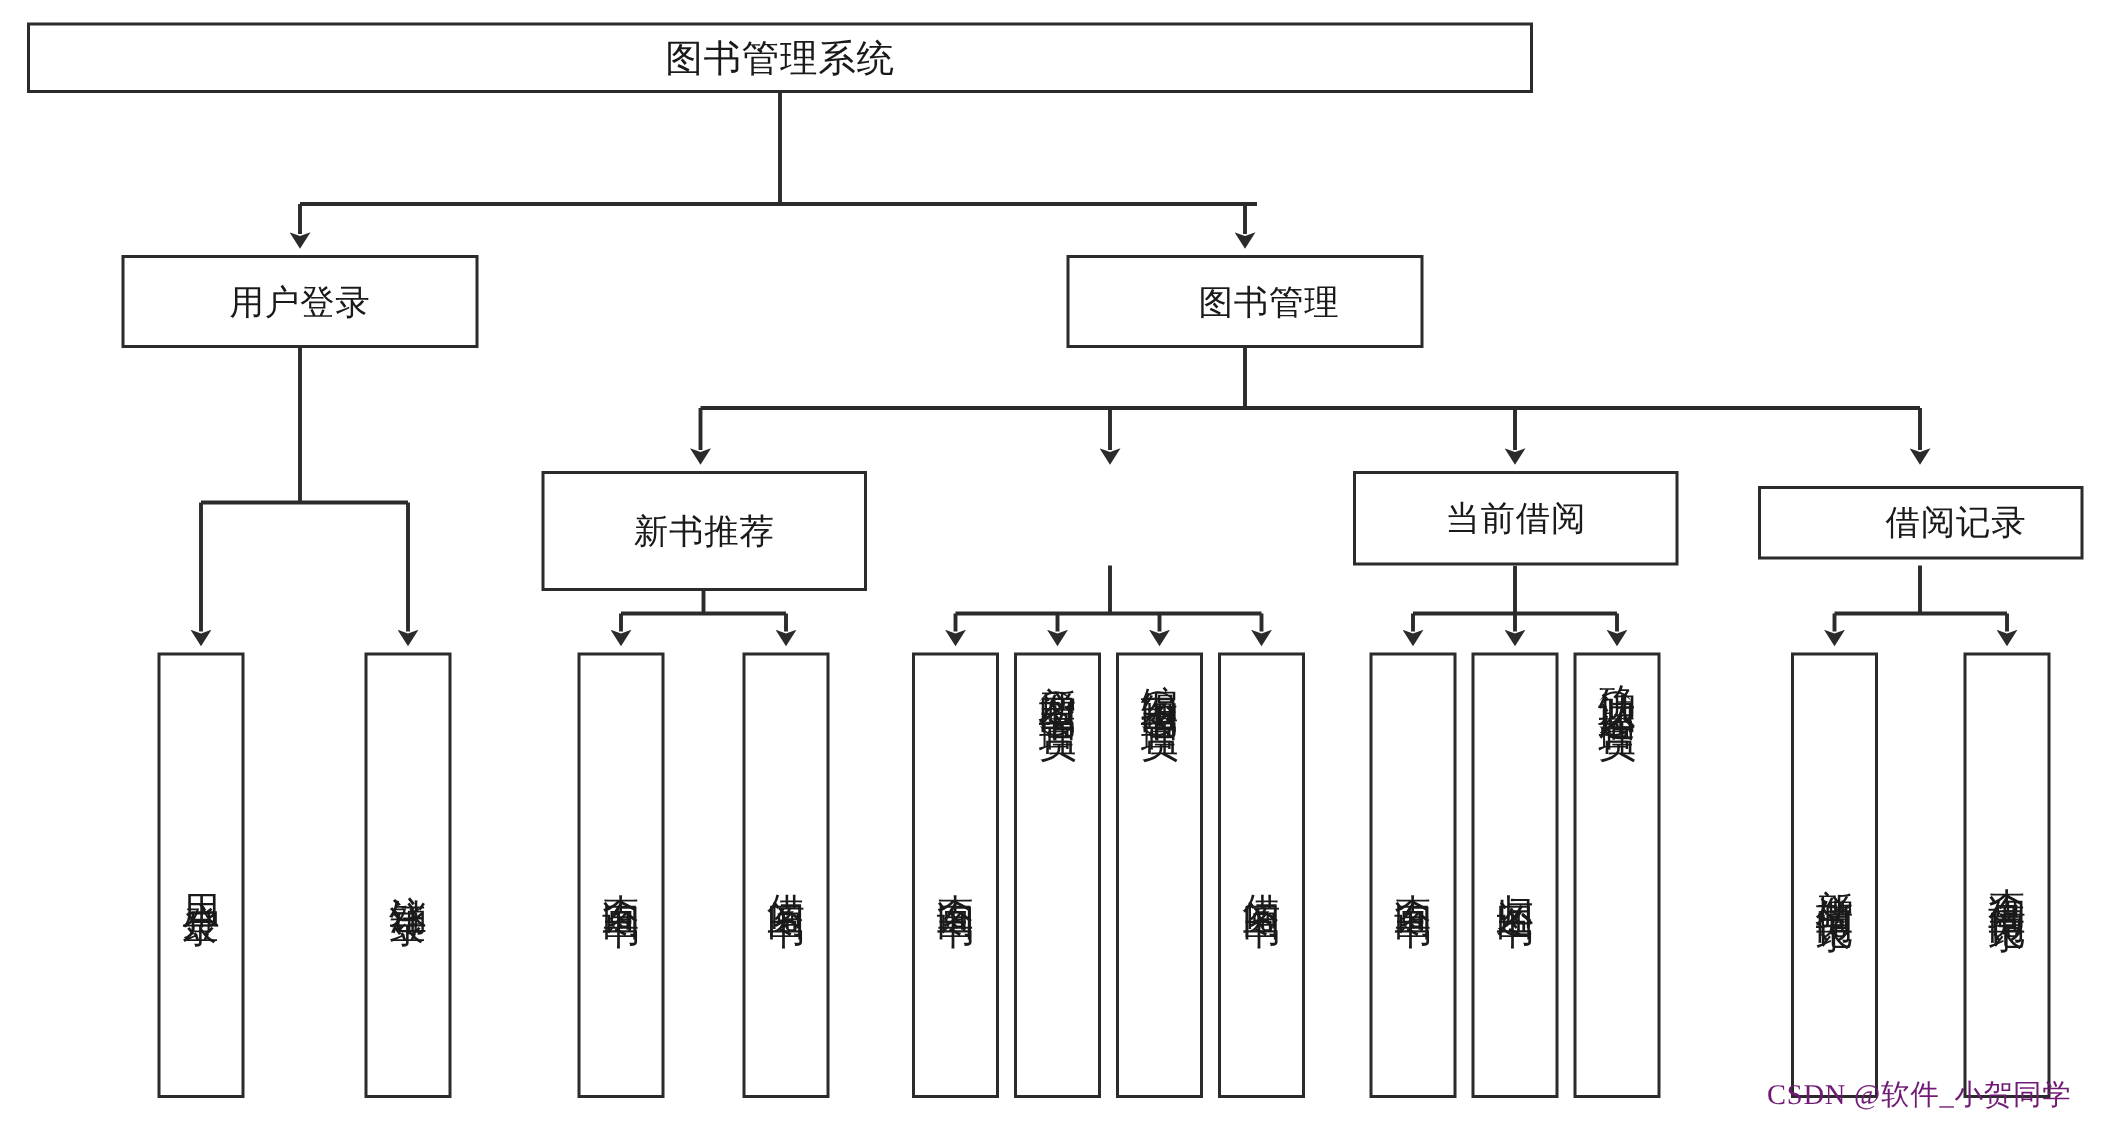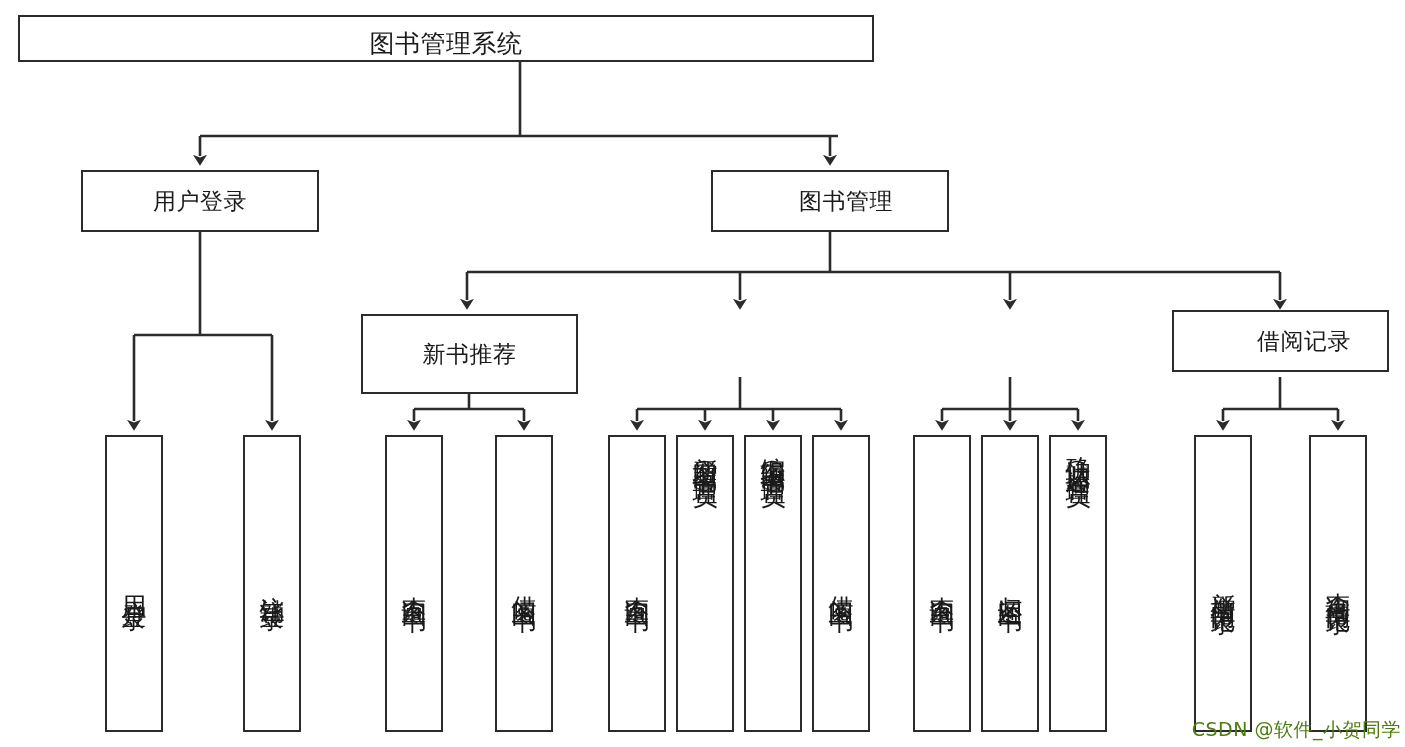--- a/index.html
+++ b/index.html
@@ -51,27 +51,28 @@
     font-size:25px;
     line-height:1.08;
     letter-spacing:4px;
     white-space:nowrap;
   }
   
   .node-leaf.center{ align-items:center; }
 
   .watermark{
     position:absolute;
-    right:4px;
+    right:24px;
     bottom:4px;
     font-size:19px;
-    color:#4d7c0f;
+    color:#701a75;
     white-space:nowrap;
     z-index:5;
     letter-spacing:0.5px;
+    font-family:Liberation Serif, serif;
   }
 </style>
 </head>
 <body>
 
 <div id="canvas">
 
   <svg id="wires" viewBox="0 0 1405 747" xmlns="http://www.w3.org/2000/svg">
     <defs>
       <marker id="ah" markerWidth="12" markerHeight="14" refX="1.2" refY="7" orient="auto" markerUnits="userSpaceOnUse">
@@ -116,35 +117,38 @@
       <path d="M1078,409 L1078,421" marker-end="url(#ah)"></path>
 
       <path d="M1280,377 L1280,409"></path>
       <path d="M1223,409 L1338,409"></path>
       <path d="M1223,409 L1223,421" marker-end="url(#ah)"></path>
       <path d="M1338,409 L1338,421" marker-end="url(#ah)"></path>
 
     </g>
   </svg>
 
-  <div class="node node-root" style="left:18px; top:15px; width:856px; height:47px;align-items:flex-end;">
+  <div class="node node-root" style="left:18px; top:15px; width:1004px; height:47px;">
     <span class="lbl">图书管理系统</span>
   </div>
 
   <div class="node node-l2" style="left:81px; top:170px; width:238px; height:62px;">
     <span class="lbl">用户登录</span>
   </div>
   <div class="node node-l2" style="left:711px; top:170px; width:238px; height:62px;padding-left:32px;">
     <span class="lbl">图书管理</span>
   </div>
 
   <div class="node node-l3" style="left:361px; top:314px; width:217px; height:80px;">
     <span class="lbl">新书推荐</span>
   </div>
-  <div class="node node-l3" style="left:1172px; top:310px; width:217px; height:62px;padding-left:47px;">
+  <div class="node node-l3" style="left:902px; top:314px; width:217px; height:63px;">
+    <span class="lbl">当前借阅</span>
+  </div>
+  <div class="node node-l3" style="left:1172px; top:324px; width:217px; height:49px;padding-left:47px;">
     <span class="lbl">借阅记录</span>
   </div>
 
   <div class="node node-leaf center" style="left:105px; top:435px; width:58px; height:297px;">
     <span class="lbl">用户登录</span>
   </div>
   <div class="node node-leaf center" style="left:243px; top:435px; width:58px; height:297px;">
     <span class="lbl">注销登录</span>
   </div>
 

